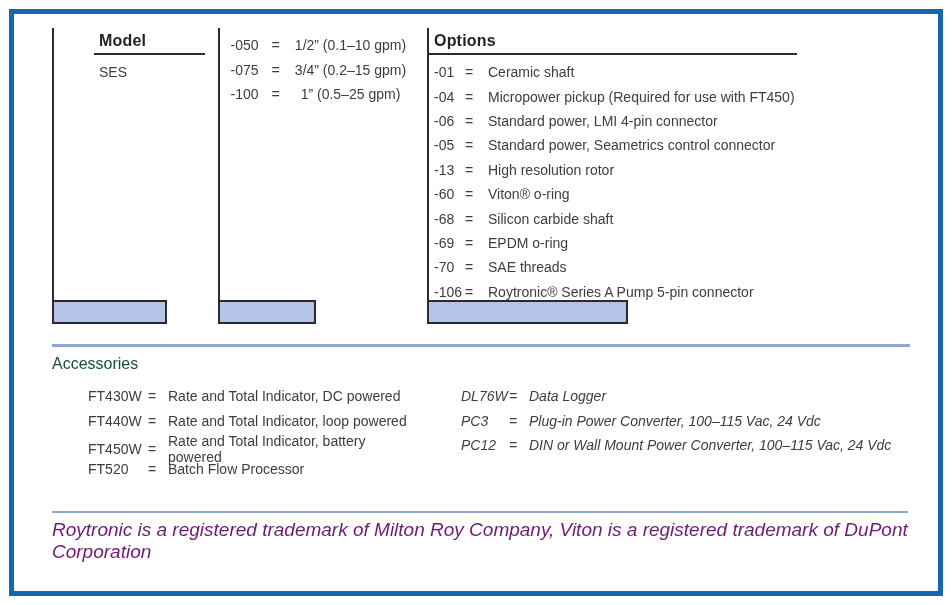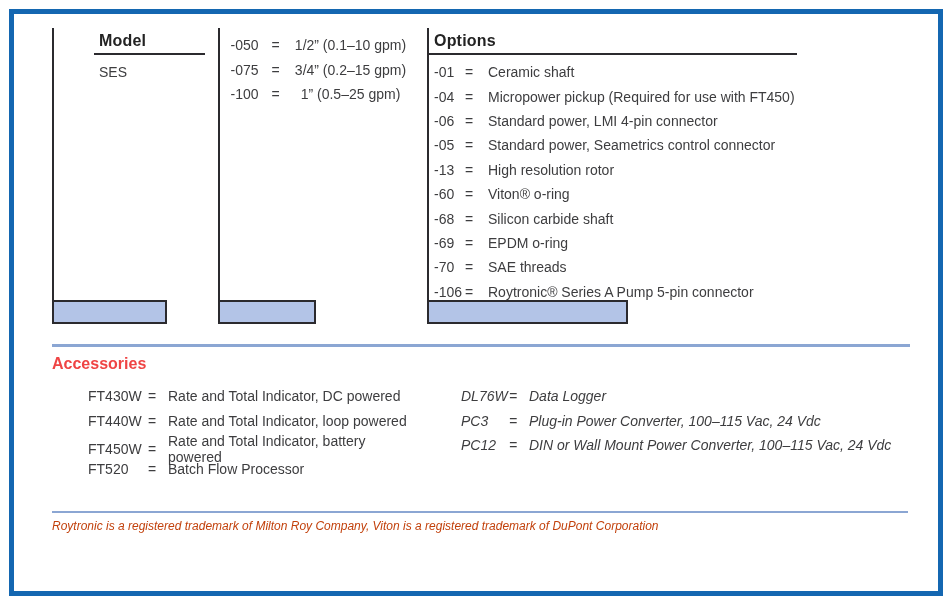--- a/index.html
+++ b/index.html
@@ -63,42 +63,42 @@
   .box-options { left: 427px; width: 201px; }
   
   .divider { position: absolute; left: 52px; background: #8ba6d3; }
   .divider-top  { top: 344px; width: 858px; height: 3px; }
   .divider-foot { top: 511px; width: 856px; height: 2px; }
   
   .acc-title {
     position: absolute;
     left: 52px; top: 355px;
     font-size: 16px;
-    font-weight: bold;
-    color: #ef4444;
+    font-weight: normal;
+    color: #14532d;
   }
   .acc-group { position: absolute; top: 384px; }
   .acc-left  { left: 52px;  width: 370px; }
   .acc-right { left: 425px; width: 470px; font-style: italic; }
   .acc-row {
     height: 24.4px;
     display: grid;
     align-items: center;
     font-size: 14px;
     margin-left: 36px;
   }
   .acc-left  .acc-row { grid-template-columns: 60px 20px auto; }
   .acc-right .acc-row { grid-template-columns: 48px 20px auto; }
   
   .footnote {
     position: absolute;
     left: 52px; top: 519px;
-    font-size: 12px;
+    font-size: 19px;
     font-style: italic;
-    color: #c2410c;
+    color: #701a75;
   }
 </style>
 </head>
 <body>
 
 <div class="page">
 
   <div class="frame"></div>
 
   <div class="col col-model">

